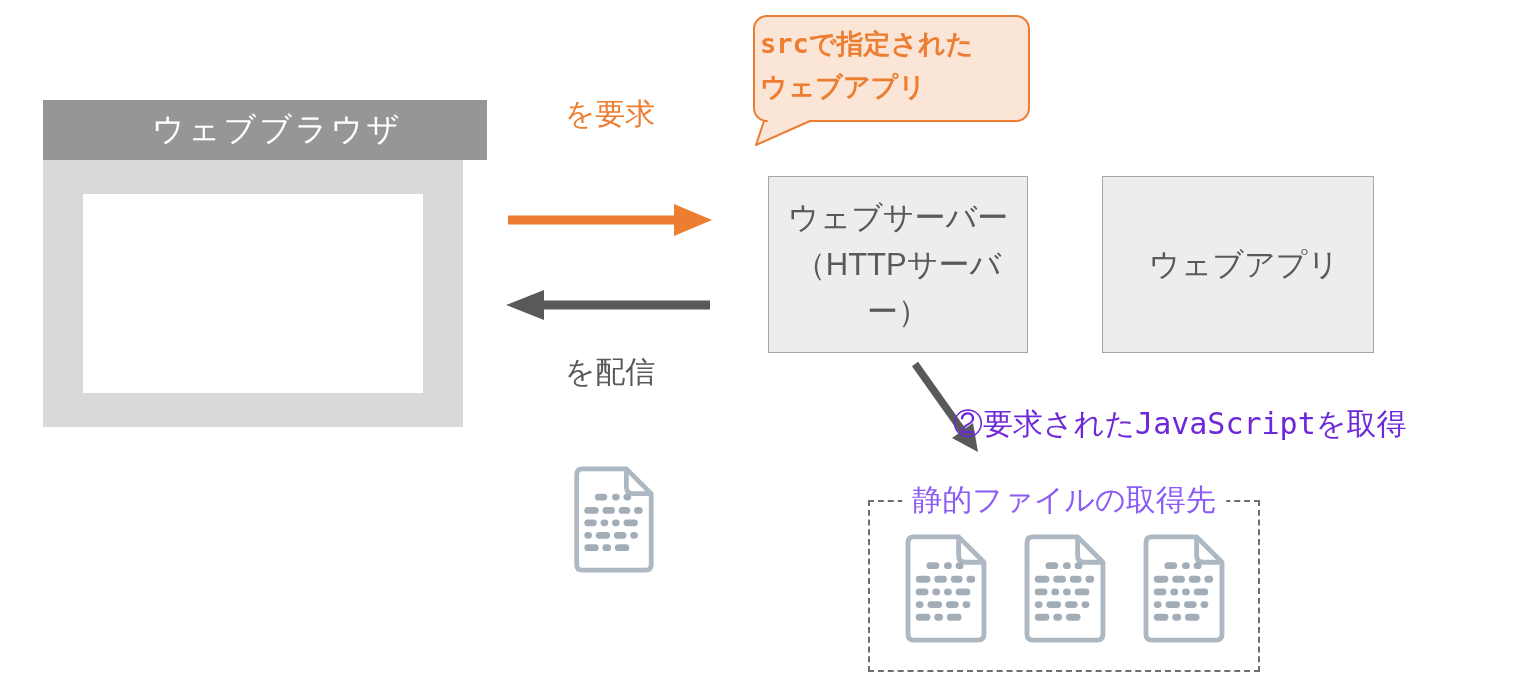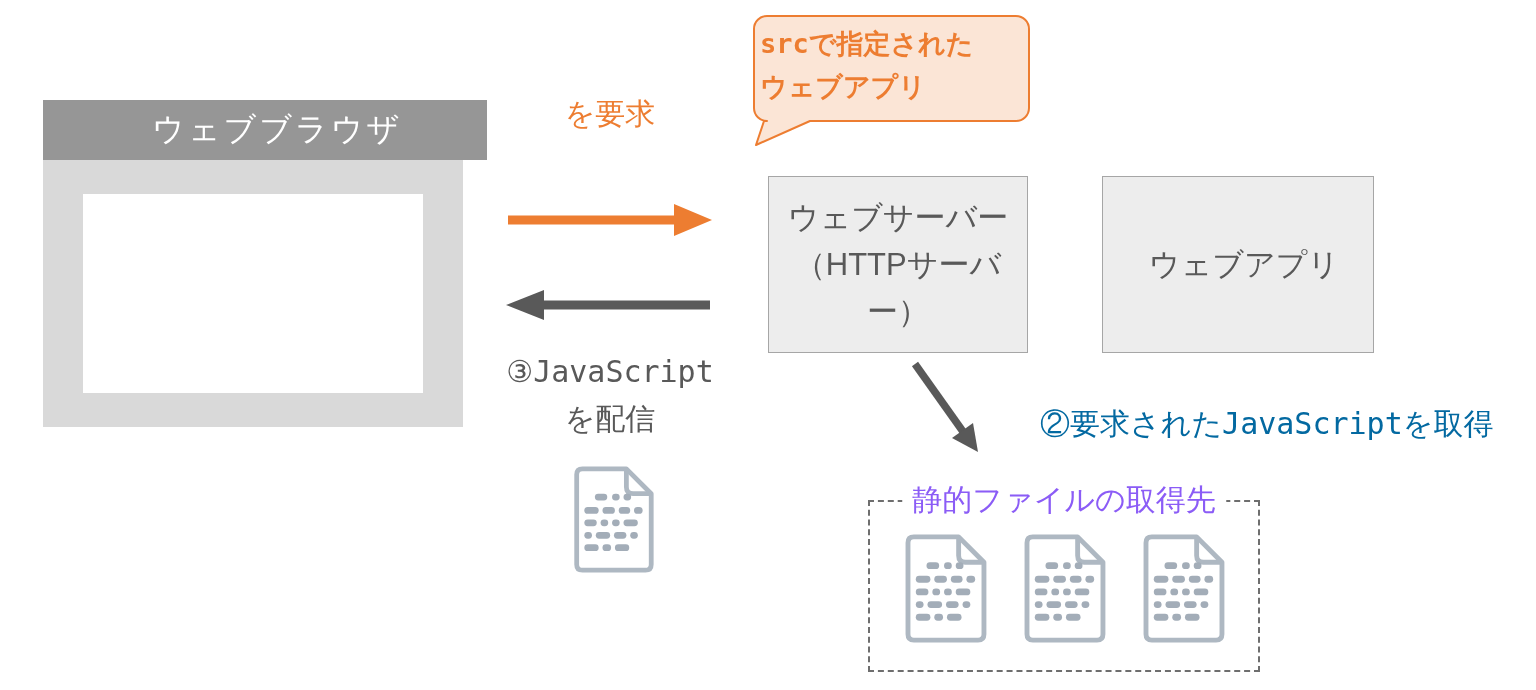--- a/index.html
+++ b/index.html
@@ -15,21 +15,21 @@
   .browser{left:43px;top:100px;width:420px;height:327px;background:#D9D9D9;}
   .browser-titlebar{position:absolute;left:0;top:0;width:100%;height:60px;background:#969696;
     display:flex;align-items:center;justify-content:center;padding-left:24px;}
   .browser-title{color:#ffffff;font-size:32px;letter-spacing:3px;}
   .browser-viewport{position:absolute;left:40px;top:94px;width:340px;height:199px;background:#ffffff;}
 
   
   .step-label{width:280px;text-align:center;font-size:30px;line-height:47px;font-weight:500;}
   .step1{left:470px;top:90px;color:#ED7D31;}
   .step3{left:470px;top:348px;color:#595959;}
-  .step2{left:1040px;top:406px;font-size:30px;line-height:36px;color:#0369a1;white-space:nowrap;font-weight:500;}
+  .step2{left:953px;top:406px;font-size:30px;line-height:36px;color:#6d28d9;white-space:nowrap;font-weight:500;}
 
   
   .callout-svg{left:752px;top:14px;}
   .callout-text{left:760px;top:22px;width:262px;text-align:left;color:#ED7D31;
     font-size:27px;line-height:43px;font-weight:600;}
 
   
   .node-box{width:260px;height:177px;background:#EDEDED;border:1.5px solid #A6A6A6;
     display:flex;flex-direction:column;align-items:center;justify-content:center;
     font-size:31px;line-height:47px;color:#595959;text-align:center;box-sizing:border-box;font-weight:500;}
@@ -96,21 +96,20 @@
     <line x1="4" y1="18" x2="174" y2="18" stroke="#ED7D31" stroke-width="9"></line>
     <polygon points="170,2 208,18 170,34" fill="#ED7D31"></polygon>
   </svg>
 
   <svg class="abs" style="left:504px;top:289px;" width="210" height="32" viewBox="0 0 210 32">
     <line x1="36" y1="16" x2="206" y2="16" stroke="#595959" stroke-width="9"></line>
     <polygon points="40,1 2,16 40,31" fill="#595959"></polygon>
   </svg>
 
   <div class="abs step-label step3 mono">
-    <div>③JavaScript</div>
     <div>を配信</div>
   </div>
 
   <svg class="abs doc-single" viewBox="0 0 90 115">
     <use href="#docico"></use>
   </svg>
 
   <svg class="abs callout-svg" width="285" height="140" viewBox="0 0 285 140">
     <path d="M15,2 H264 A13,13 0 0 1 277,15 V94 A13,13 0 0 1 264,107 H58 L4,131 L12,107 H15 A13,13 0 0 1 2,94 V15 A13,13 0 0 1 15,2 Z" fill="#FBE5D6" stroke="#ED7D31" stroke-width="2" stroke-linejoin="round"></path>
   </svg>

